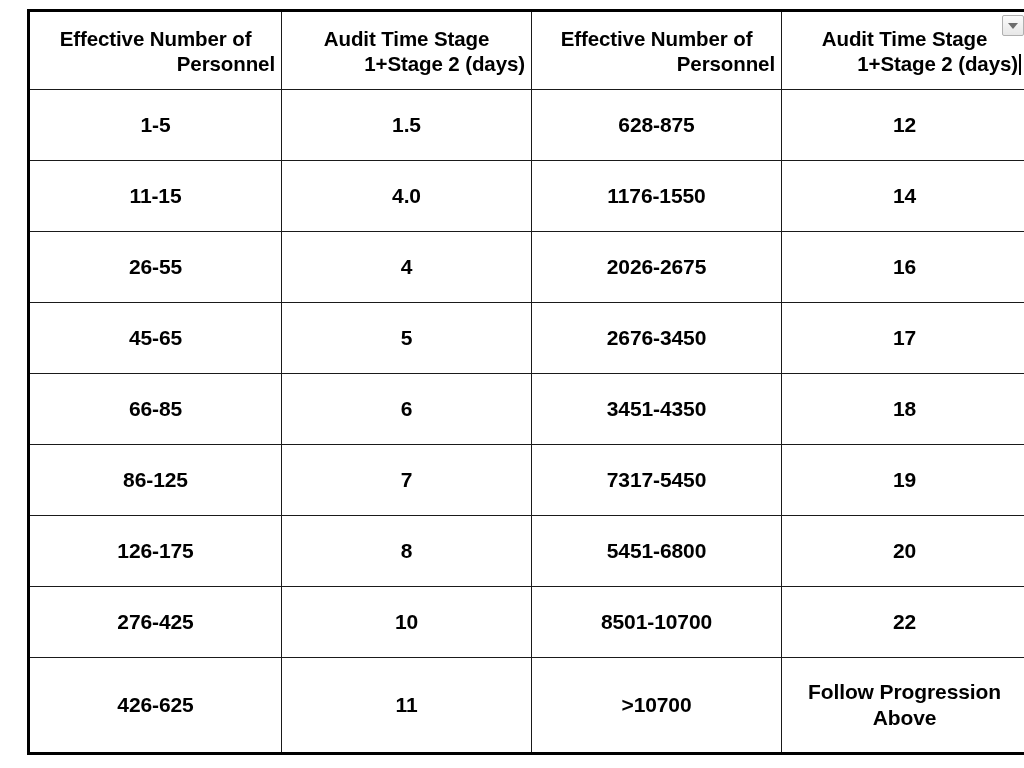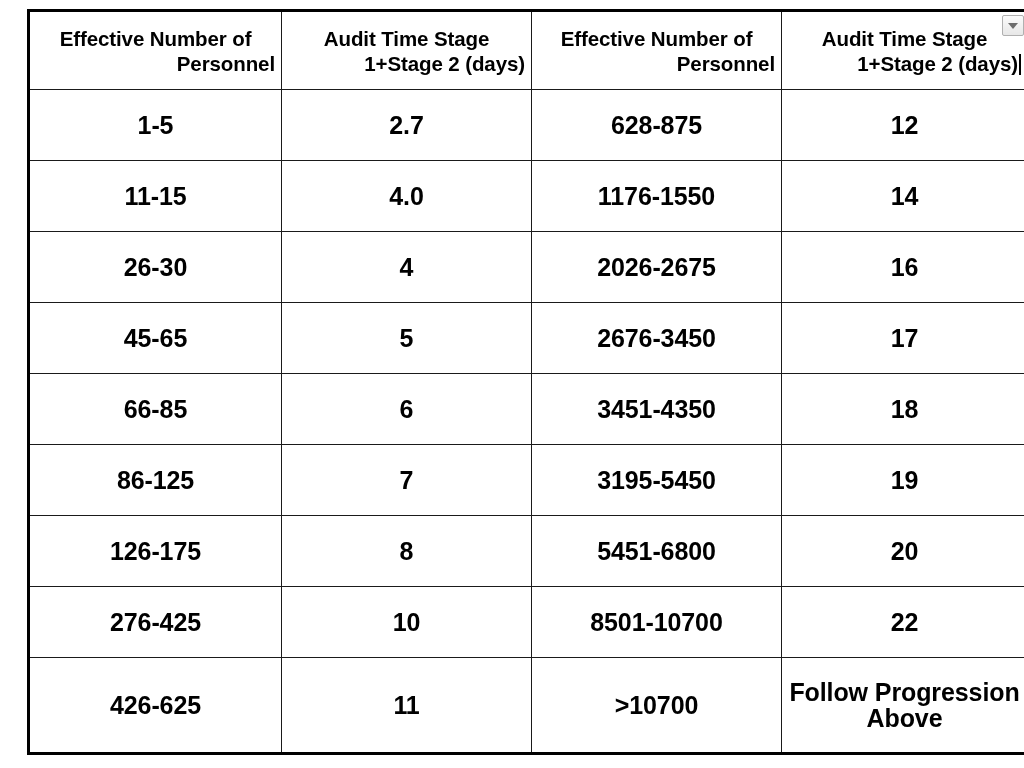--- a/index.html
+++ b/index.html
@@ -53,21 +53,21 @@
   table.audit-table thead th {
     height: 79px;
     font-size: 20.5px;
     line-height: 25px;
     letter-spacing: -0.1px;
     position: relative;
   }
 
   table.audit-table tbody td {
     height: 58.5px;
-    font-size: 25px;
+    font-size: 21px;
     line-height: 26px;
     letter-spacing: -0.1px;
   }
 
   table.audit-table tbody tr.last-row td {
     height: 79px;
     line-height: 26px;
   }
 
   
@@ -142,52 +142,52 @@
           <span class="hdr-line2"><span>1+Stage 2 (days)</span><span class="caret-text"></span></span>
           <span class="dropdown-btn">
               <span class="tri"></span>
             </span>
         </th>
       </tr>
     </thead>
     <tbody>
         <tr>
           <td>1-5</td>
-          <td>2.7</td>
+          <td>1.5</td>
           <td>628-875</td>
           <td>12</td>
         </tr>
         <tr>
           <td>11-15</td>
           <td>4.0</td>
           <td>1176-1550</td>
           <td>14</td>
         </tr>
         <tr>
-          <td>26-30</td>
+          <td>26-55</td>
           <td>4</td>
           <td>2026-2675</td>
           <td>16</td>
         </tr>
         <tr>
           <td>45-65</td>
           <td>5</td>
           <td>2676-3450</td>
           <td>17</td>
         </tr>
         <tr>
           <td>66-85</td>
           <td>6</td>
           <td>3451-4350</td>
           <td>18</td>
         </tr>
         <tr>
           <td>86-125</td>
           <td>7</td>
-          <td>3195-5450</td>
+          <td>7317-5450</td>
           <td>19</td>
         </tr>
         <tr>
           <td>126-175</td>
           <td>8</td>
           <td>5451-6800</td>
           <td>20</td>
         </tr>
         <tr>
           <td>276-425</td>

